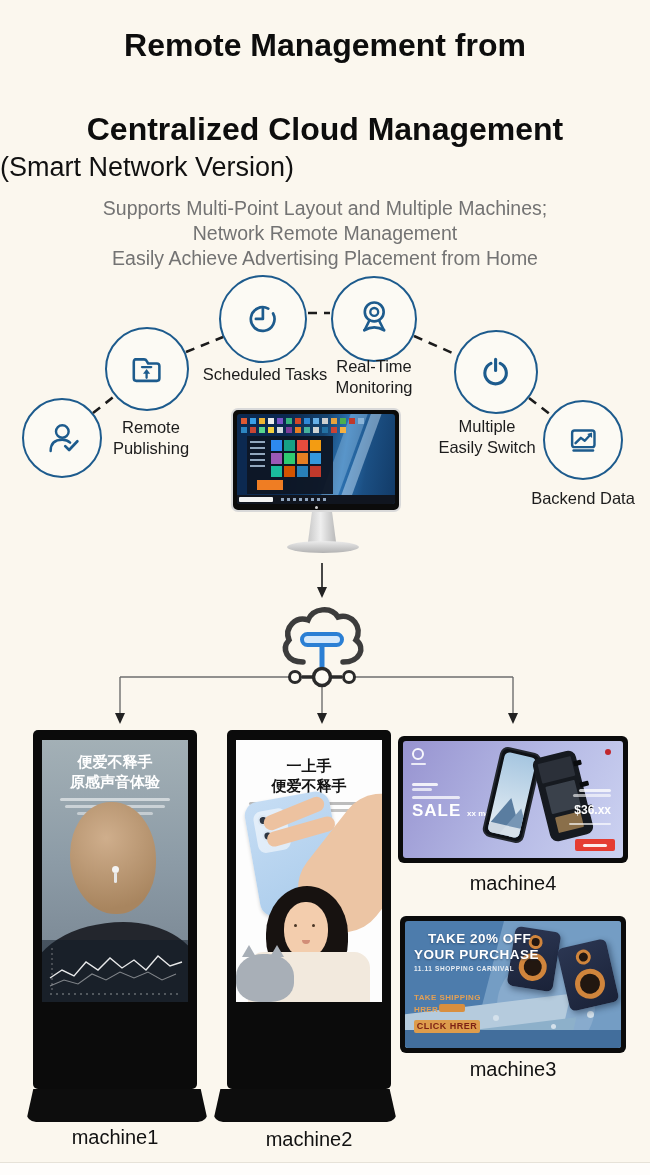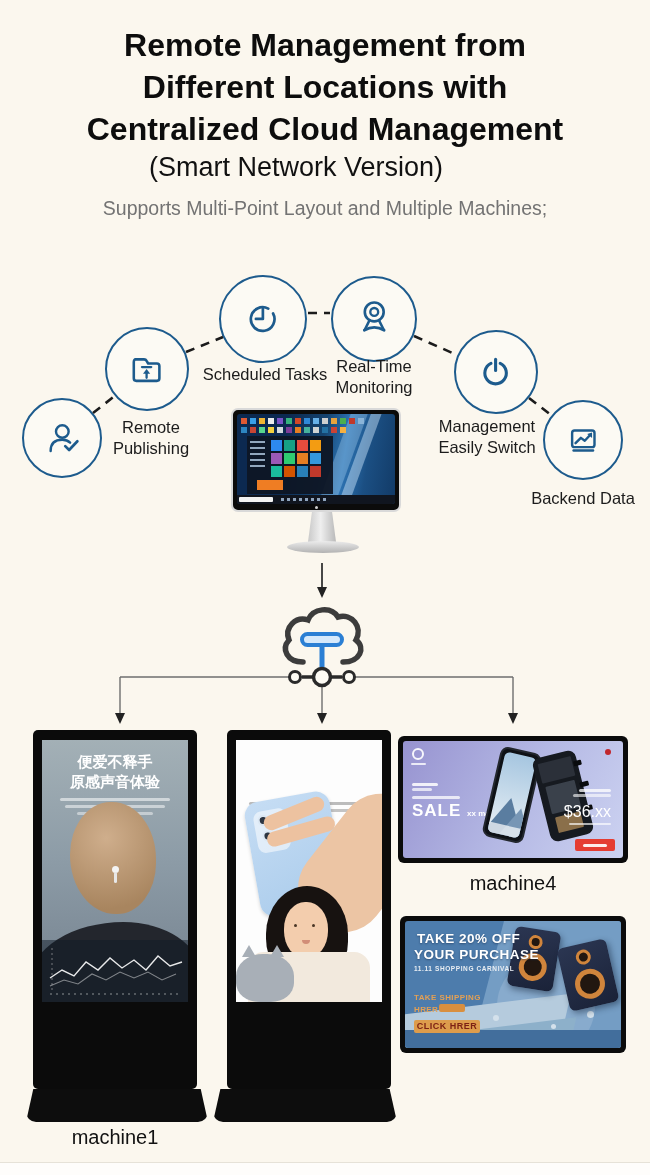--- a/index.html
+++ b/index.html
@@ -1,21 +1,21 @@
 <!DOCTYPE html>
 <html><head>
 <meta charset="utf-8">
 <style>
   html,body{margin:0;padding:0;}
   body{font-family:"Liberation Sans","DejaVu Sans",sans-serif;background:#e8e8e8;}
   #stage{position:relative;width:650px;height:1175px;background:#fbf7ee;overflow:hidden;margin:0 auto;}
   .abs{position:absolute;}
   
   .title-line{position:absolute;left:0;width:650px;text-align:center;font-weight:bold;font-size:32px;line-height:42px;color:#0d0d0d;}
-  .subtitle{position:absolute;left:0;width:592px;text-align:center;font-size:27px;color:#111;}
+  .subtitle{position:absolute;left:0;width:592px;font-size:27px;color:#111;}
   .support-line{position:absolute;left:0;width:650px;text-align:center;font-size:19.5px;color:#737373;}
   
   .fcircle{position:absolute;border-radius:50%;border:2.5px solid #1d5b8d;background:#fcfaf4;display:flex;align-items:center;justify-content:center;box-sizing:border-box;}
   .fcircle svg{width:64%;height:64%;}
   .ic{stroke:#1d5b8d;stroke-width:5;fill:none;stroke-linecap:round;stroke-linejoin:round;}
   .flabel{position:absolute;font-size:16.5px;line-height:21px;color:#1c1c1c;text-align:center;}
   
   .mon-frame{position:absolute;left:231px;top:408px;width:170px;height:104px;background:#0b0b0b;border:2px solid #d9d9d9;border-radius:7px;box-sizing:border-box;}
   .mon-screen{position:absolute;left:4px;top:4px;right:4px;bottom:6px;border-radius:3px;overflow:hidden;background:linear-gradient(100deg,#0c2950 30%,#15436f 52%,#2d74b4 66%,#1b4f83 80%,#123a66 100%);}
   .beam{position:absolute;background:rgba(185,220,250,.32);}
@@ -55,21 +55,21 @@
   .hair2{position:absolute;left:30px;top:146px;width:82px;height:96px;background:#171210;border-radius:50% 50% 42% 45%;}
   .face2{position:absolute;left:48px;top:162px;width:44px;height:56px;background:#f3cdad;border-radius:48%;}
   .sweater2{position:absolute;left:12px;top:212px;width:122px;height:50px;background:#f2e9dd;border-radius:16px 16px 0 0;}
   .cat2{position:absolute;left:0px;top:214px;width:58px;height:48px;background:#a8afb7;border-radius:46% 46% 40% 40%;}
   .cat-ear{position:absolute;width:0;height:0;border-left:7px solid transparent;border-right:7px solid transparent;border-bottom:12px solid #a8afb7;}
   
   .ad4{background:linear-gradient(118deg,#9793d0 0%,#b4b8e4 52%,#ccd2f1 100%);}
   .logo-circle{position:absolute;left:9px;top:7px;width:12px;height:12px;border:2px solid rgba(255,255,255,.92);border-radius:50%;box-sizing:border-box;}
   .sale-text{position:absolute;left:9px;top:60px;color:#fff;font-weight:bold;font-size:17px;letter-spacing:1px;}
   .sale-suffix{font-size:8px;font-weight:bold;letter-spacing:0;}
-  .price-text{position:absolute;right:12px;top:62px;color:#fff;font-weight:normal;font-size:16px;}
+  .price-text{position:absolute;right:12px;top:62px;color:#fff;font-weight:bold;font-size:12px;}
   .p4{position:absolute;border-radius:8px;}
   .p4a{left:88px;top:8px;width:42px;height:92px;background:#0e1116;border:2px solid #23272e;transform:rotate(13deg);box-sizing:border-box;}
   .p4a-screen{position:absolute;left:3px;top:3px;right:3px;bottom:3px;border-radius:5px;overflow:hidden;background:linear-gradient(180deg,#a6c6e0 0%,#e9f0f5 100%);}
   .mountain{position:absolute;bottom:0;width:0;height:0;}
   .p4b{left:138px;top:12px;width:44px;height:86px;background:#161a20;transform:rotate(-14deg);}
   .part{position:absolute;border-radius:1px;}
   .redbtn{position:absolute;right:8px;bottom:7px;width:40px;height:12px;background:#e53c31;border-radius:2px;}
   .reddot{position:absolute;right:12px;top:8px;width:6px;height:6px;border-radius:50%;background:#c1272d;}
   
   .ad3{background:#4d7cac;}
@@ -86,24 +86,25 @@
   .ad3-offer{position:absolute;color:#e3a055;font-weight:bold;font-size:8px;letter-spacing:.4px;}
   .clickbtn{position:absolute;left:9px;top:99px;width:66px;height:13px;background:#dd9c4c;border-radius:2px;color:#7d2114;font-weight:bold;font-size:9px;letter-spacing:.5px;text-align:center;line-height:13px;}
   .bottom-band{position:absolute;left:0;top:1162px;width:650px;height:13px;background:rgba(255,255,255,.75);border-top:1px solid #e6e2d8;}
 </style>
 </head>
 <body>
 
 <div id="stage">
 
   <div class="title-line" style="top:24px">Remote Management from</div>
-  <div class="title-line" style="top:66px">Different Locations with</div>
   <div class="title-line" style="top:108px">Centralized Cloud Management</div>
   <div class="subtitle" style="top:152px">(Smart Network Version)</div>
   <div class="support-line" style="top:197px">Supports Multi-Point Layout and Multiple Machines;</div>
+  <div class="support-line" style="top:222px">Network Remote Management</div>
+  <div class="support-line" style="top:247px">Easily Achieve Advertising Placement from Home</div>
 
   <svg class="abs" style="left:0;top:0;z-index:5;pointer-events:none" width="650" height="1175">
 
     <g stroke="#1b1b1b" stroke-width="2.6" stroke-dasharray="9 7" fill="none">
       <line x1="93" y1="413" x2="116" y2="395"></line>
       <line x1="186" y1="352" x2="223" y2="337"></line>
       <line x1="308" y1="313" x2="330" y2="313"></line>
       <line x1="414" y1="336" x2="457" y2="355"></line>
       <line x1="529" y1="398" x2="551" y2="415"></line>
     </g>
@@ -162,21 +163,21 @@
   </div>
   <div class="flabel" style="left:307px;top:356px;width:134px">Real-Time</div>
   <div class="flabel" style="left:307px;top:377px;width:134px">Monitoring</div>
 
   <div class="fcircle" style="left:454px;top:330px;width:84px;height:84px">
     <svg viewBox="0 0 100 100">
       <path class="ic" style="stroke-width:6" d="M41,34 A21,21 0 1 0 59,34"></path>
       <path class="ic" style="stroke-width:6" d="M50,26 V48"></path>
     </svg>
   </div>
-  <div class="flabel" style="left:420px;top:416px;width:134px">Management</div>
+  <div class="flabel" style="left:420px;top:416px;width:134px">Multiple</div>
   <div class="flabel" style="left:420px;top:437px;width:134px">Easily Switch</div>
 
   <div class="fcircle" style="left:543px;top:400px;width:80px;height:80px">
     <svg viewBox="0 0 100 100">
       <rect class="ic" x="27" y="30" width="46" height="34" rx="5"></rect>
       <path class="ic" d="M34,56 L45,45 L53,51 L64,39"></path>
       <polygon points="68,34 68,45 58,37" fill="#1d5b8d"></polygon>
       <path class="ic" d="M30,71 H70"></path>
     </svg>
   </div>
@@ -250,20 +251,24 @@
           <line x1="10" y1="8" x2="10" y2="50" stroke="rgba(255,255,255,.4)" stroke-width="1" stroke-dasharray="2 3"></line>
         </svg>
       </div>
     </div>
   </div>
   <div class="kbase" style="left:26px;top:1089px;width:182px;height:33px"></div>
   <div class="mlabel" style="left:35px;top:1126px;width:160px">machine1</div>
 
   <div class="kiosk" style="left:227px;top:730px;width:164px;height:359px">
     <div class="kscreen ad2" style="width:146px;height:262px">
+      <div class="ad2-title">
+        <div>一上手</div>
+        <div>便爱不释手</div>
+      </div>
       <div class="bar" style="left:13px;top:62px;width:120px;height:3px;background:#bcbcbc"></div>
       <div class="bar" style="left:20px;top:69px;width:106px;height:3px;background:#c4c4c4"></div>
       <div class="phone2">
         <div class="cam-panel">
           <div class="lens" style="left:4px;top:4px"></div>
           <div class="lens" style="left:18px;top:8px"></div>
           <div class="lens" style="left:6px;top:20px"></div>
           <div class="abs" style="left:21px;top:24px;width:5px;height:5px;border-radius:50%;background:#e8eef5"></div>
         </div>
       </div>
@@ -277,20 +282,21 @@
         <div class="abs" style="left:18px;top:38px;width:8px;height:4px;border-radius:0 0 6px 6px;background:#d28d77"></div>
       </div>
       <div class="sweater2"></div>
       <div class="cat2">
         <div class="cat-ear" style="left:6px;top:-9px"></div>
         <div class="cat-ear" style="left:34px;top:-9px"></div>
       </div>
     </div>
   </div>
   <div class="kbase" style="left:213px;top:1089px;width:184px;height:33px"></div>
+  <div class="mlabel" style="left:229px;top:1128px;width:160px">machine2</div>
 
   <div class="panel" style="left:398px;top:736px;width:230px;height:127px">
     <div class="panel-inner ad4">
       <div class="logo-circle"></div>
       <div class="bar" style="left:8px;top:22px;width:15px;height:2px;background:rgba(255,255,255,.8)"></div>
       <div class="bar" style="left:9px;top:42px;width:26px;height:2.5px;background:rgba(255,255,255,.85)"></div>
       <div class="bar" style="left:9px;top:47px;width:20px;height:2.5px;background:rgba(255,255,255,.7)"></div>
       <div class="bar" style="left:9px;top:55px;width:48px;height:2.5px;background:rgba(255,255,255,.75)"></div>
       <div class="sale-text"><span>SALE</span> <span class="sale-suffix">xx max</span></div>
       <div class="p4 p4a">
@@ -331,24 +337,25 @@
       <div class="ball3" style="left:146px;top:103px;width:5px;height:5px"></div>
       <div class="ball3" style="left:182px;top:90px;width:7px;height:7px"></div>
       <div class="spk" style="left:106px;top:8px;width:46px;height:60px;transform:rotate(9deg)">
         <div class="spk-ring" style="left:15px;top:6px;width:14px;height:14px;border-width:3px"></div>
         <div class="spk-ring" style="left:9px;top:24px;width:28px;height:28px;border-width:5px"></div>
       </div>
       <div class="spk" style="left:158px;top:22px;width:50px;height:64px;transform:rotate(-13deg)">
         <div class="spk-ring" style="left:17px;top:6px;width:15px;height:15px;border-width:3px"></div>
         <div class="spk-ring" style="left:10px;top:26px;width:30px;height:30px;border-width:5px"></div>
       </div>
-      <div class="ad3-h" style="left:12px;top:10px">TAKE 20% OFF</div>
+      <div class="ad3-h" style="left:23px;top:10px">TAKE 20% OFF</div>
       <div class="ad3-h" style="left:9px;top:26px">YOUR PURCHASE</div>
       <div class="ad3-sub" style="left:9px;top:44px">11.11 SHOPPING CARNIVAL</div>
       <div class="ad3-offer" style="left:9px;top:72px">TAKE SHIPPING</div>
       <div class="ad3-offer" style="left:9px;top:84px">HRER</div>
       <div class="bar" style="left:34px;top:83px;width:26px;height:8px;background:#d98f3f"></div>
       <div class="clickbtn">CLICK HRER</div>
     </div>
   </div>
+  <div class="mlabel" style="left:400px;top:1058px;width:226px">machine3</div>
 
   <div class="bottom-band"></div>
 </div>
 
 </body></html>

